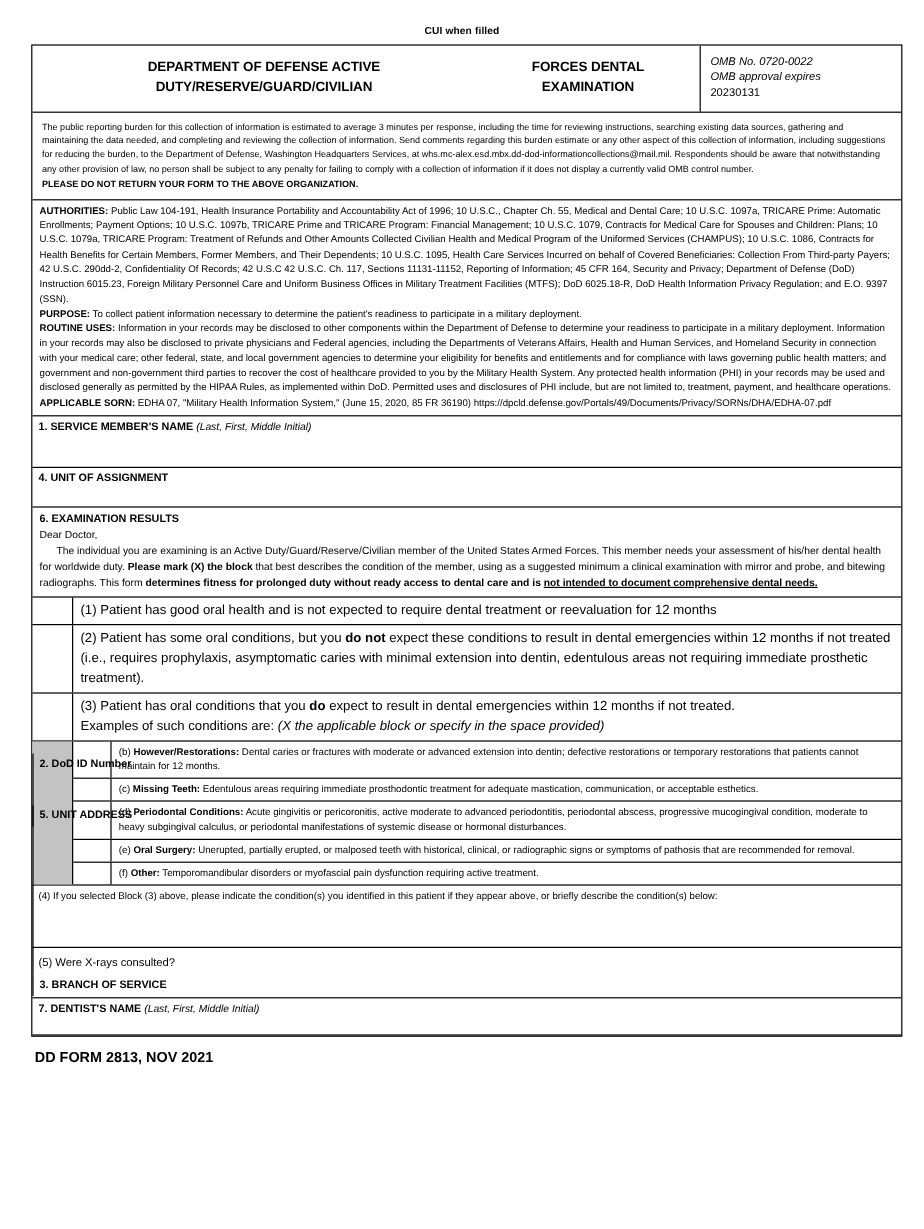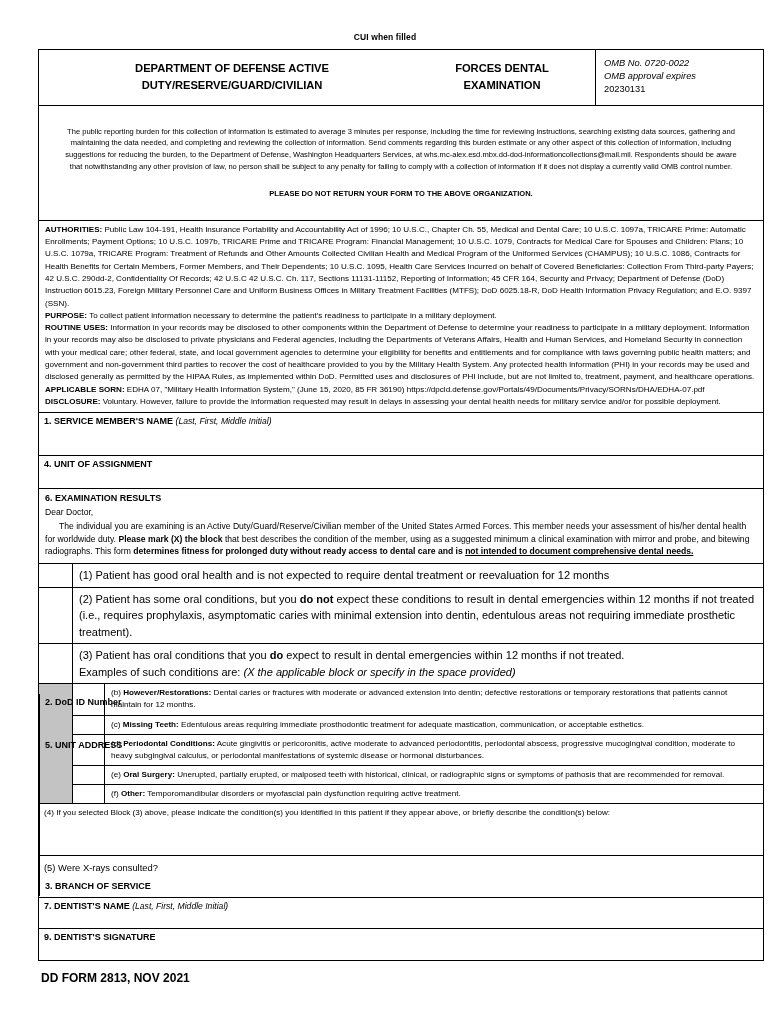--- a/index.html
+++ b/index.html
@@ -12,21 +12,21 @@
     width: 770px;
     height: 1024px;
     font-family: "Liberation Sans", sans-serif;
     color: #000000;
     position: relative;
     overflow: hidden;
   }
   .page {
     width: 770px;
     height: 1024px;
-    padding: 16px;
+    padding: 4px;
     position: relative;
   }
 
   
   .cui-banner {
     text-align: center;
     font-size: 8.5px;
     font-weight: bold;
     padding-top: 16px;
     padding-bottom: 7px;
@@ -67,21 +67,21 @@
   .ital { font-style: italic; }
 
   
   .burden {
     padding: 4px 6px 4px 6px;
     font-size: 7.55px;
     line-height: 1.54;
     text-align: left;
     border-bottom: 1.4px solid #000;
   }
-  .burden p { margin: 16px; text-align: center; }
+  .burden p { margin: 2px; }
   .burden .emph { font-weight: bold; }
 
   .authorities {
     padding: 3px 6px 4px 6px;
     font-size: 8.05px;
     line-height: 1.53;
     border-bottom: 1.6px solid #000;
   }
   .authorities p { margin: 0 0 0 0; }
   .authorities b { font-weight: bold; }
@@ -213,21 +213,20 @@
     <div class="burden">
       <p>The public reporting burden for this collection of information is estimated to average 3 minutes per response, including the time for reviewing instructions, searching existing data sources, gathering and maintaining the data needed, and completing and reviewing the collection of information. Send comments regarding this burden estimate or any other aspect of this collection of information, including suggestions for reducing the burden, to the Department of Defense, Washington Headquarters Services, at whs.mc-alex.esd.mbx.dd-dod-informationcollections@mail.mil.  Respondents should be aware that notwithstanding any other provision of law, no person shall be subject to any penalty for failing to comply with a collection of information if it does not display a currently valid OMB control number.</p>
       <p class="emph">PLEASE DO NOT RETURN YOUR FORM TO THE ABOVE ORGANIZATION.</p>
     </div>
 
     <div class="authorities">
       <p><b>AUTHORITIES:</b> <span>Public Law 104-191, Health Insurance Portability and Accountability Act of 1996; 10 U.S.C., Chapter Ch. 55, Medical and Dental Care; 10 U.S.C. 1097a, TRICARE Prime: Automatic Enrollments; Payment Options; 10 U.S.C. 1097b, TRICARE Prime and TRICARE Program: Financial Management; 10 U.S.C. 1079, Contracts for Medical Care for Spouses and Children: Plans; 10 U.S.C. 1079a, TRICARE Program: Treatment of Refunds and Other Amounts Collected Civilian Health and Medical Program of the Uniformed Services (CHAMPUS); 10 U.S.C. 1086, Contracts for Health Benefits for Certain Members, Former Members, and Their Dependents; 10 U.S.C. 1095, Health Care Services Incurred on behalf of Covered Beneficiaries: Collection From Third-party Payers; 42 U.S.C. 290dd-2, Confidentiality Of Records; 42 U.S.C 42 U.S.C. Ch. 117, Sections 11131-11152, Reporting of Information; 45 CFR 164, Security and Privacy; Department of Defense (DoD) Instruction 6015.23, Foreign Military Personnel Care and Uniform Business Offices in Military Treatment Facilities (MTFS); DoD 6025.18-R, DoD Health Information Privacy Regulation; and E.O. 9397 (SSN).</span></p>
       <p><b>PURPOSE:</b> <span>To collect patient information necessary to determine the patient's readiness to participate in a military deployment.</span></p>
       <p><b>ROUTINE USES:</b> <span>Information in your records may be disclosed to other components within the Department of Defense to determine your readiness to participate in a military deployment. Information in your records may also be disclosed to private physicians and Federal agencies, including the Departments of Veterans Affairs, Health and Human Services, and Homeland Security in connection with your medical care; other federal, state, and local government agencies to determine your eligibility for benefits and entitlements and for compliance with laws governing public health matters; and government and non-government third parties to recover the cost of healthcare provided to you by the Military Health System. Any protected health information (PHI) in your records may be used and disclosed generally as permitted by the HIPAA Rules, as implemented within DoD.  Permitted uses and disclosures of PHI include, but are not limited to, treatment, payment, and healthcare operations.</span></p>
       <p><b>APPLICABLE SORN:</b> <span>EDHA 07, "Military Health Information System," (June 15, 2020, 85 FR 36190) https://dpcld.defense.gov/Portals/49/Documents/Privacy/SORNs/DHA/EDHA-07.pdf</span></p>
-      <p><b>DISCLOSURE:</b> <span>Voluntary. However, failure to provide the information requested may result in delays in assessing your dental health needs for military service and/or for possible deployment.</span></p>
     </div>
 
     <div class="frow" style="height:43px;">
       <div class="fcell" style="flex:0 0 281px;">
         <span class="flabel">1. SERVICE MEMBER'S NAME</span>
         <span class="ital" style="font-size:8.6px;">(Last, First, Middle Initial)</span>
         <div></div>
       </div>
       <div class="fcell" style="flex:0 0 184px;">
         <span class="flabel">2. DoD ID Number</span>
@@ -332,35 +331,20 @@
         <span class="ital" style="font-size:8.6px;">(Last, First, Middle Initial)</span>
         <div></div>
       </div>
       <div class="fcell" style="flex:1 1 auto;">
         <span class="flabel">8. DENTIST'S TELEPHONE NUMBER</span>
         <span class="ital" style="font-size:8.6px;">(Include Area Code)</span>
         <div></div>
       </div>
     </div>
 
-    <div class="frow last" style="height:31px;">
-      <div class="fcell" style="flex:0 0 207px;">
-        <span class="flabel">9. DENTIST'S SIGNATURE</span>
-        <div></div>
-      </div>
-      <div class="fcell" style="flex:0 0 258px;">
-        <span class="flabel">9. DENTIST'S LICENSE NUMBER</span>
-        <div></div>
-      </div>
-      <div class="fcell" style="flex:1 1 auto;">
-        <span class="flabel">10. DATE OF EXAMINATION</span>
-        <span class="ital" style="font-size:8.6px;">(YYYYMMDD)</span>
-        <div></div>
-      </div>
-    </div>
 
   </div>
 
   <div class="footer">
     <div class="foot-form">DD FORM 2813, NOV 2021</div>
     <div class="foot-mid">
       <div>PREVIOUS EDITION IS OBSOLETE.</div>
       <div class="cui2">CUI when filled</div>
     </div>
     <div class="foot-right">

